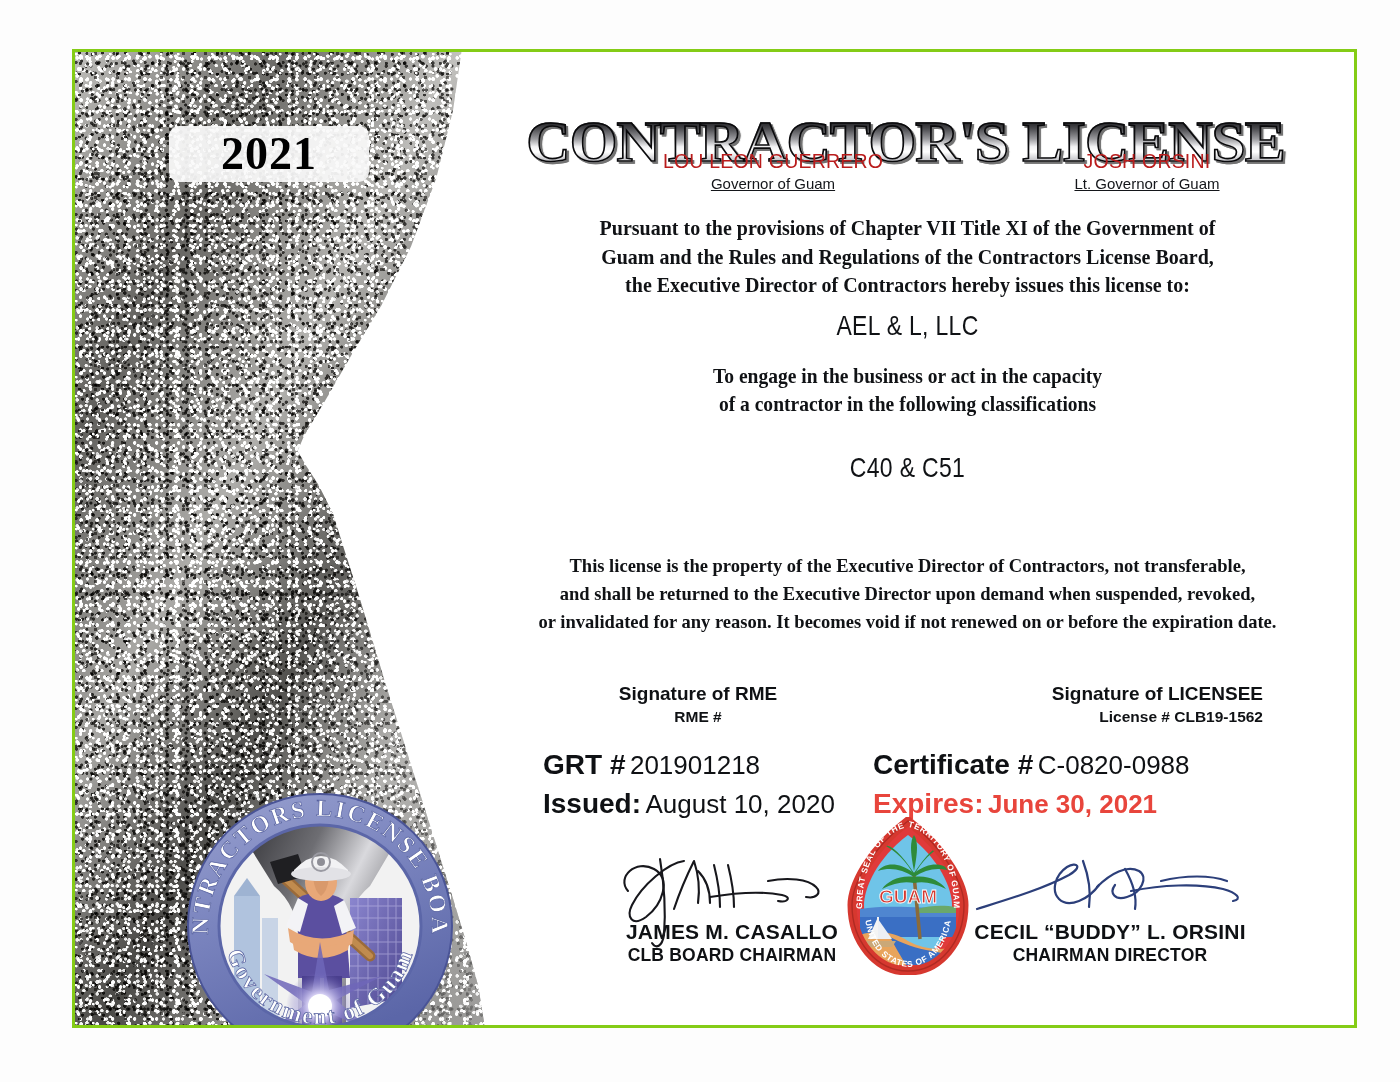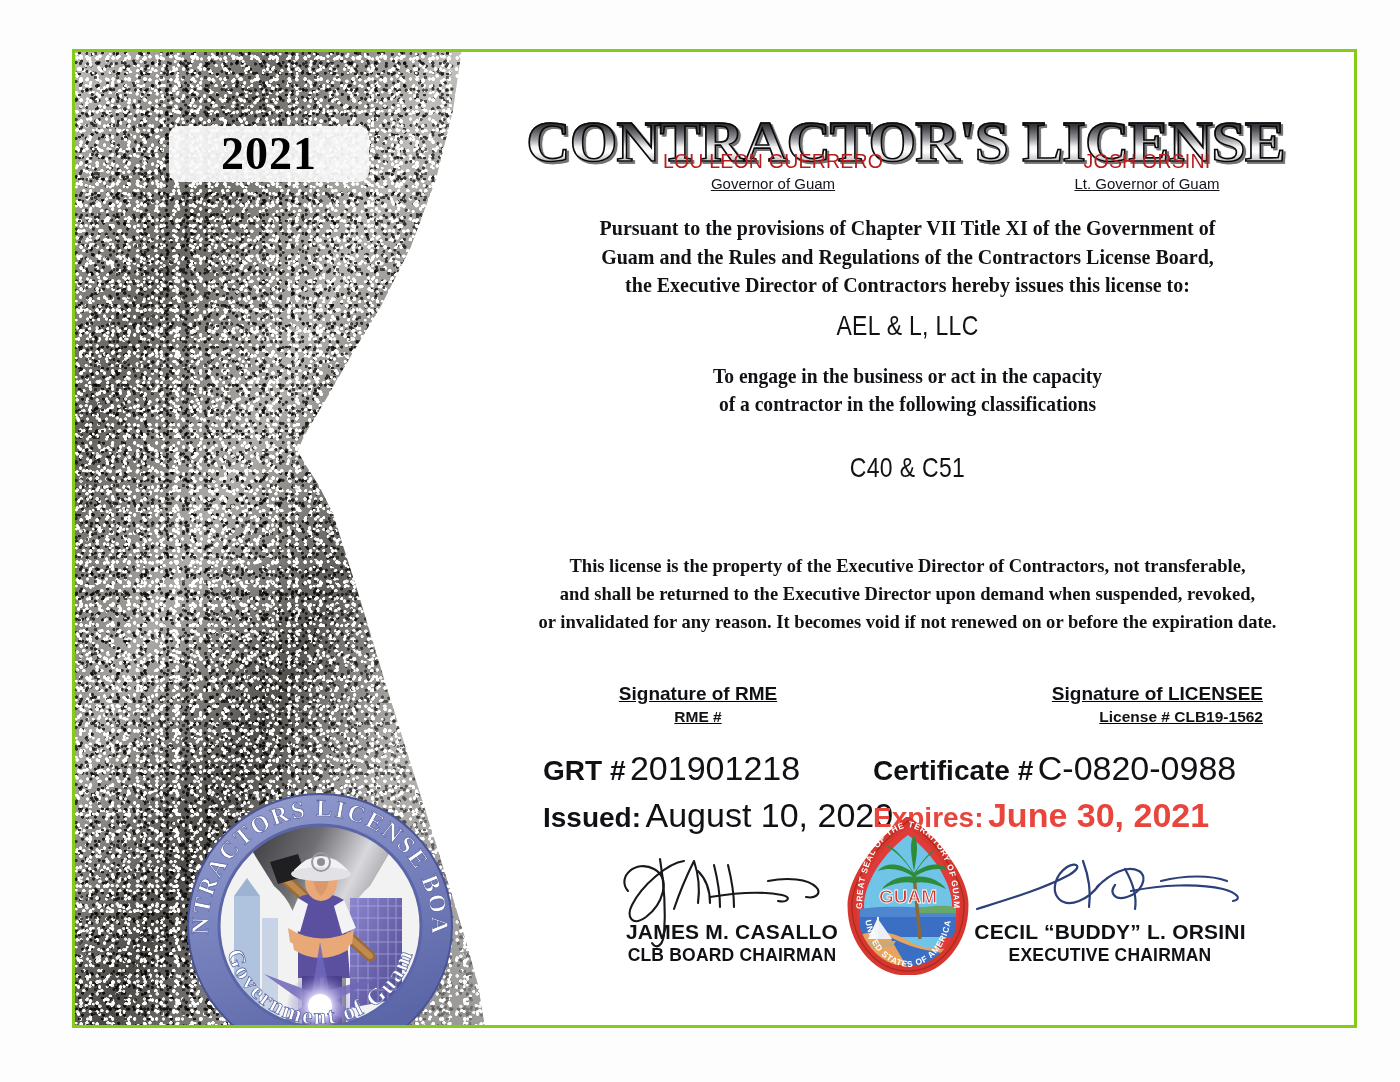--- a/index.html
+++ b/index.html
@@ -173,40 +173,39 @@
     transform:scaleX(.82);
     font-size:28px;letter-spacing:.4px;
   }
   #licensee-name{top:258px;}
   #classifications{top:400px;}
 
   
   #sig-heads{
     position:absolute;top:630px;left:0;right:5px;
     display:flex;
-    text-decoration:underline;
   }
   .sig-head{flex:1;text-align:center;line-height:1.25;}
   .sig-head .h1{font-size:19px;font-weight:bold;color:#0f1114;}
   .sig-head .h2{font-size:15.5px;font-weight:bold;color:#0f1114;margin-top:1px;}
   #sig-head-left{margin-left:58px;max-width:330px;}
   #sig-head-right{max-width:400px;margin-right:40px;text-align:right;}
 
   #details{
     position:absolute;top:695px;left:0;right:14px;
     display:flex;
   }
   .detail-col{flex:1;}
   #detail-left{margin-left:68px;max-width:330px;}
   #detail-right{max-width:420px;margin-right:18px;}
   .detail-line{
     white-space:nowrap;margin-bottom:4px;line-height:1.25;
   }
   .detail-line .lbl{font-weight:bold;font-size:28px;color:#0f1114;}
-  .detail-line .val{font-size:34px;color:#0f1114;}
+  .detail-line .val{font-size:26px;color:#0f1114;}
   .detail-line.expires .lbl,
   .detail-line.expires .val{color:#e8453c;font-weight:bold;}
   .detail-line.expires .val{font-weight:bold;}
 
   
   #bottom-sigs{
     position:absolute;bottom:28px;left:0;right:14px;height:150px;
   }
   .bsig{position:absolute;text-align:center;}
   #bsig-left{left:92px;width:330px;}
@@ -427,21 +426,21 @@
               <path d="M12 62 C44 52 78 42 104 28 C118 20 112 14 102 20 C90 28 86 44 94 52 C104 62 124 52 134 38"></path>
               <path d="M118 14 C124 30 126 46 124 60"></path>
               <path d="M132 40 C146 26 162 18 174 24 C184 30 176 46 162 50 C150 54 144 46 150 38"></path>
               <path d="M160 22 C168 36 172 50 170 62"></path>
               <path d="M166 44 C196 38 232 36 258 42 C272 46 278 52 268 54"></path>
               <path d="M196 34 C220 28 246 28 262 34"></path>
             </g>
           </svg>
         </div>
         <div class="bn">CECIL “BUDDY” L. ORSINI</div>
-        <div class="bt">EXECUTIVE CHAIRMAN</div>
+        <div class="bt">CHAIRMAN DIRECTOR</div>
       </div>
 
       <div id="guam-seal">
         <svg viewBox="0 0 128 158" xmlns="http://www.w3.org/2000/svg">
           <defs>
             <path id="guamShape" d="M64 4 C104 34 120 70 120 88 C120 124 96 154 64 154 C32 154 8 124 8 88 C8 70 24 34 64 4 Z"></path>
             <clipPath id="guamClip">
                 <use href="#guamShape"></use>
               </clipPath>
             <path id="gTop" d="M18 92 C18 44 40 14 64 10 C88 14 110 44 110 92" fill="none"></path>

